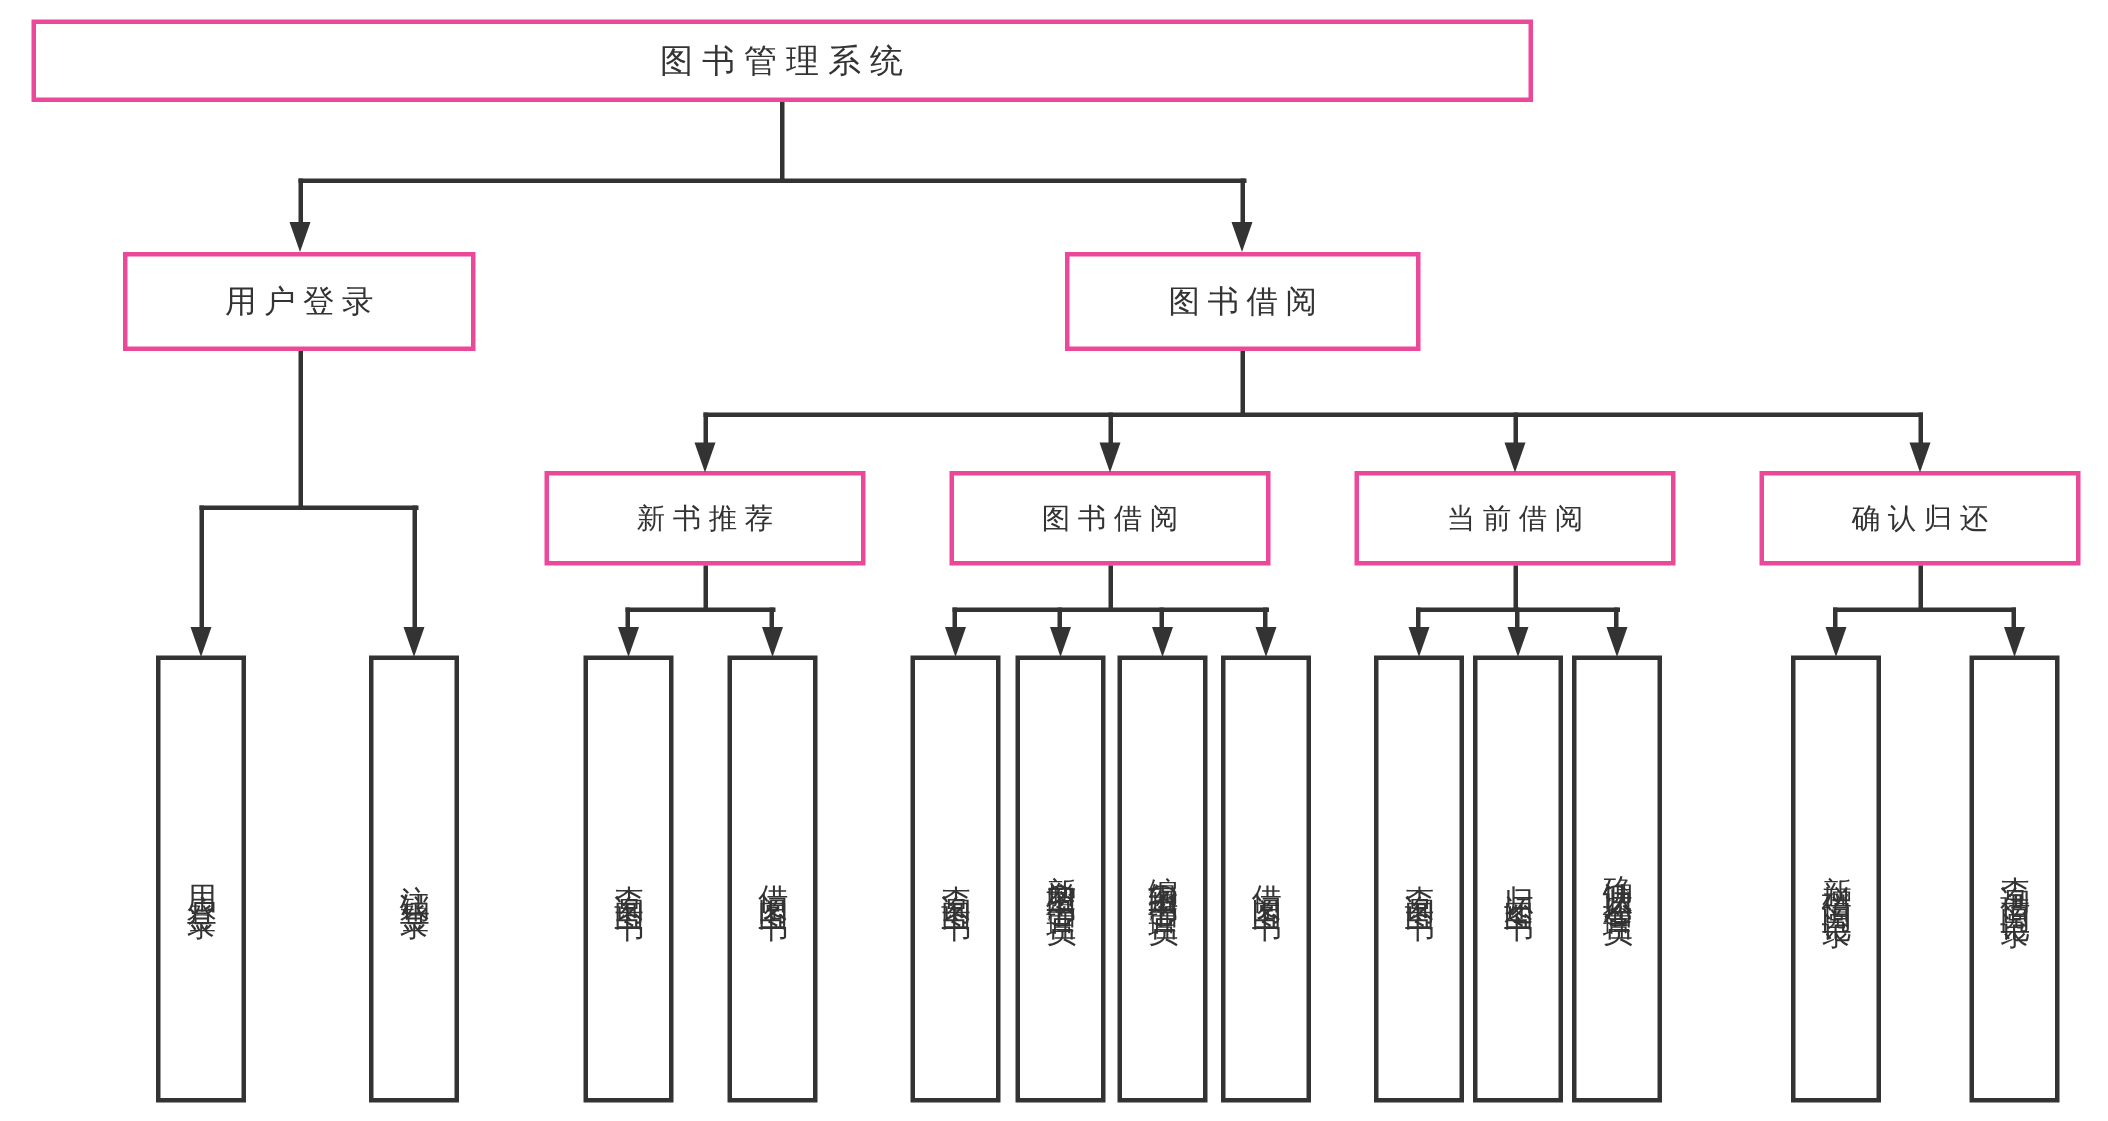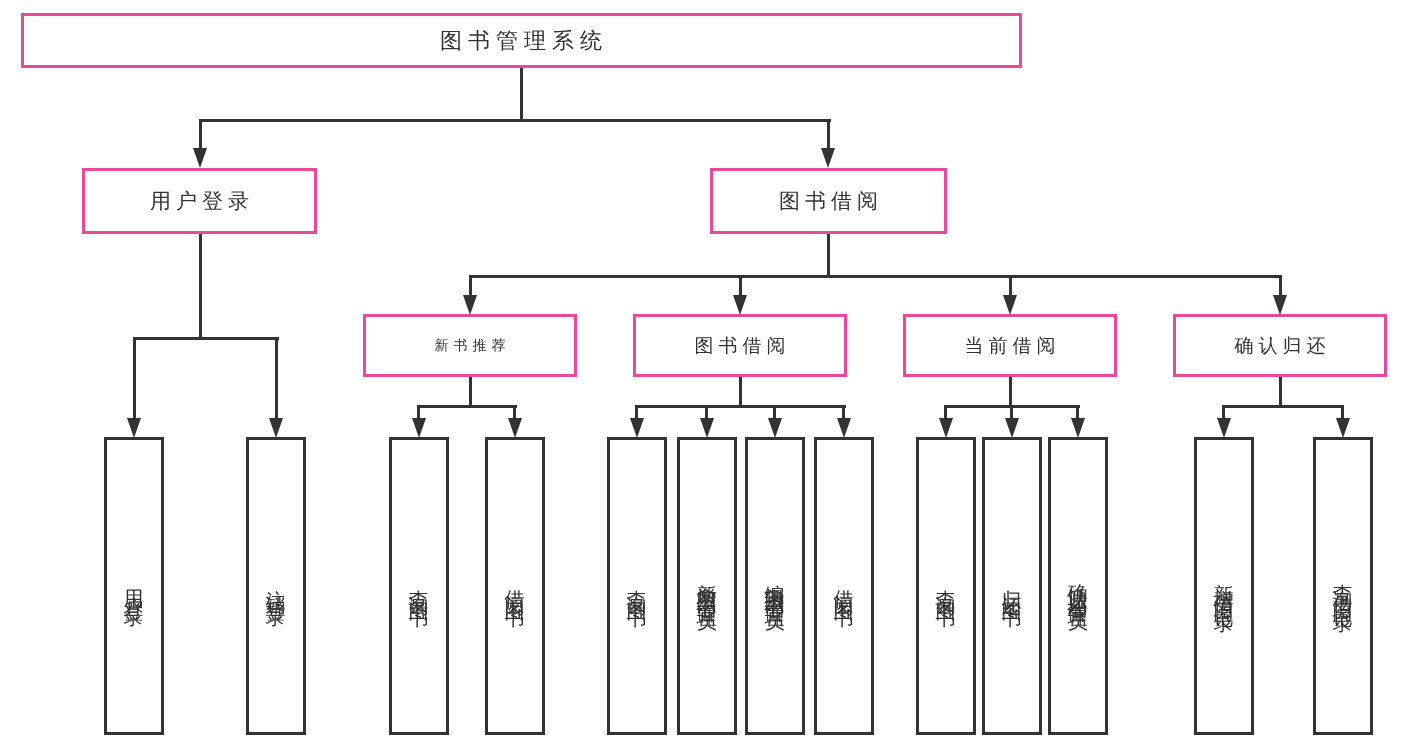--- a/index.html
+++ b/index.html
@@ -31,21 +31,21 @@
 </head>
 <body>
 
 <div id="stage">
 
   <div class="box root" style="left:21px;top:13px;width:1001px;height:55px;">图书管理系统</div>
 
   <div class="box" style="left:82px;top:168px;width:235px;height:66px;">用户登录</div>
   <div class="box" style="left:710px;top:168px;width:237px;height:66px;">图书借阅</div>
 
-  <div class="box" style="left:363px;top:314px;width:214px;height:63px;font-size:14px;">新书推荐</div>
+  <div class="box" style="left:363px;top:314px;width:214px;height:63px;font-size:19px;">新书推荐</div>
   <div class="box" style="left:903px;top:314px;width:214px;height:63px;font-size:19px;">当前借阅</div>
   <div class="box" style="left:633px;top:314px;width:214px;height:63px;font-size:19px;">图书借阅</div>
   <div class="box" style="left:1173px;top:314px;width:214px;height:63px;font-size:19px;">确认归还</div>
 
   <div class="vbox" style="left:104px;">用户登录</div>
   <div class="vbox" style="left:246px;">注销登录</div>
 
   <div class="vbox" style="left:389px;">查询图书</div>
   <div class="vbox" style="left:485px;">借阅图书</div>
 

